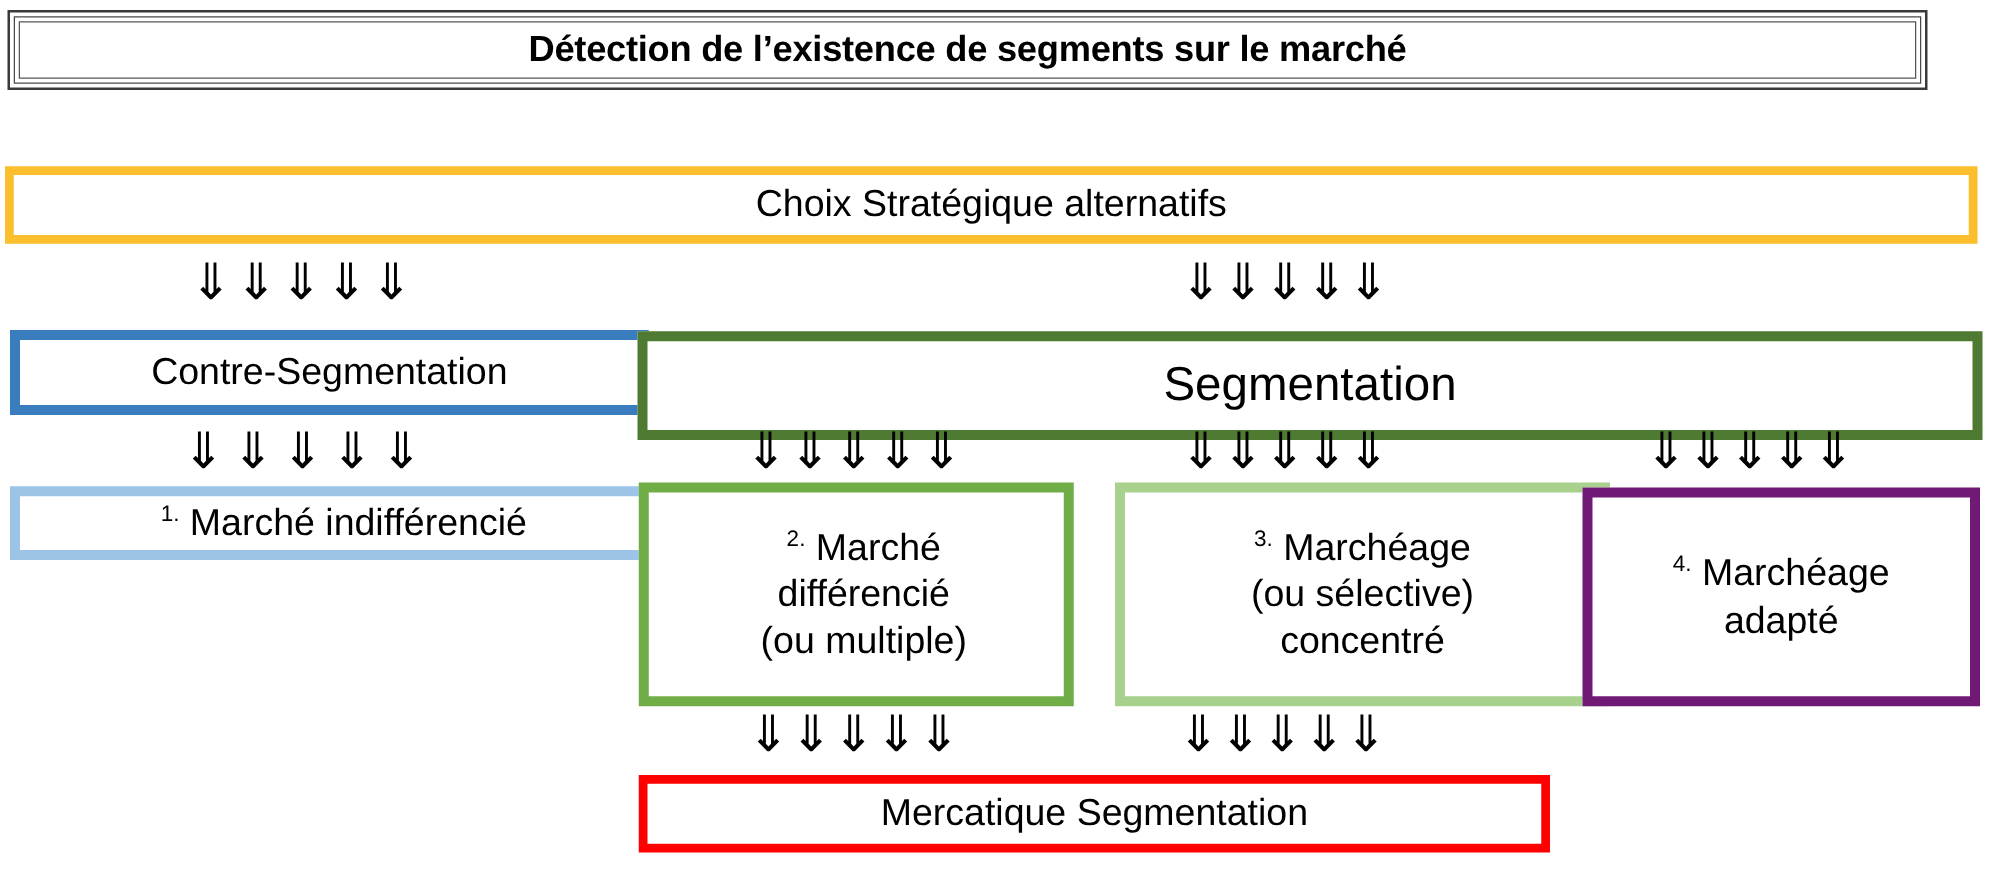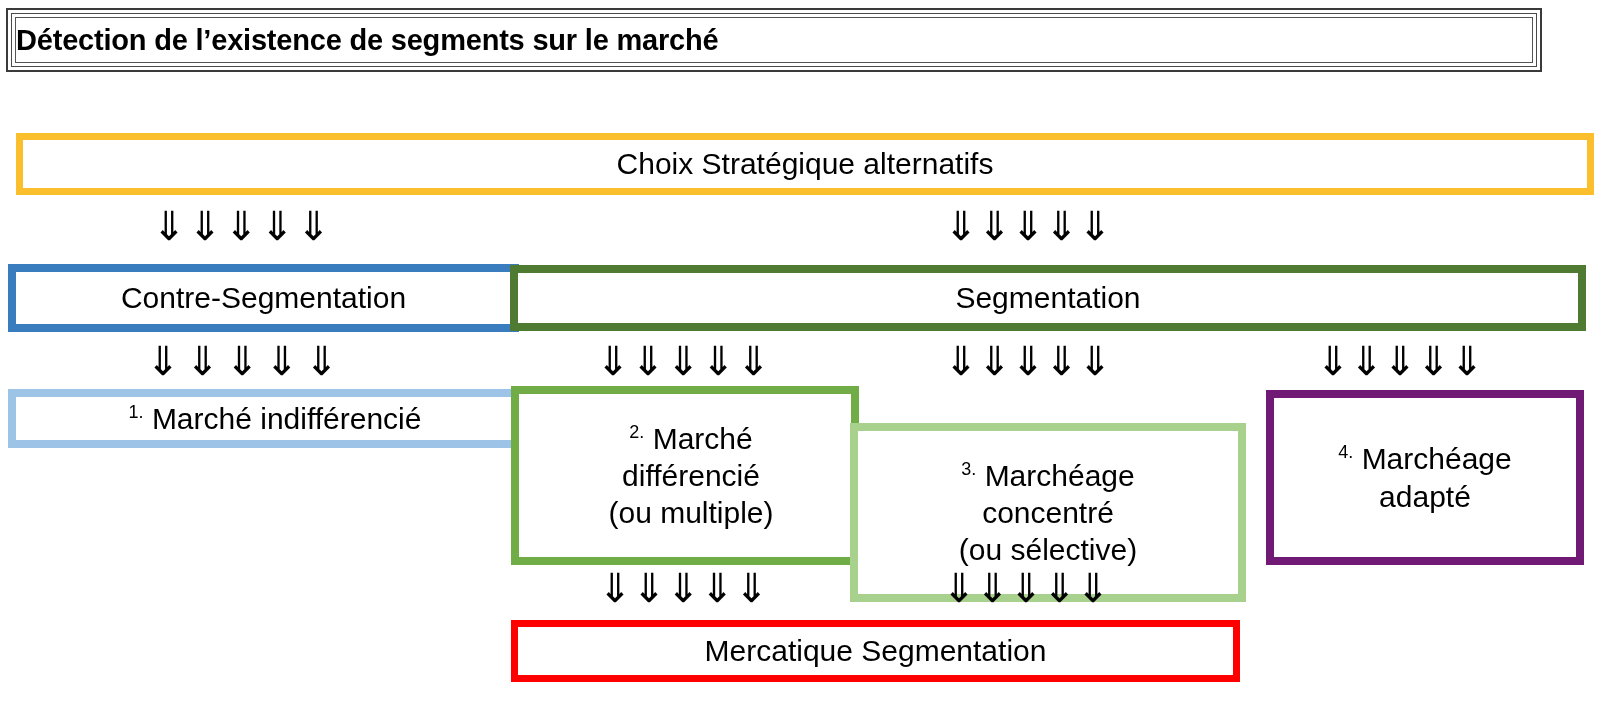--- a/index.html
+++ b/index.html
@@ -29,20 +29,21 @@
     border: 1px solid #4a4a4a;
     padding: 3px;
     background: #ffffff;
   }
   .title-inner {
     width: 100%; height: 100%;
     border: 1px solid #555555;
     background: #ffffff;
     display: flex;
     align-items: center;
+    justify-content: center;
   }
   .title-text {
     font-size: 29px;
     font-weight: bold;
     letter-spacing: -0.2px;
     white-space: nowrap;
   }
 
   
   .box {
@@ -53,56 +54,55 @@
     justify-content: center;
     text-align: center;
     line-height: 1.24;
   }
   .box .inner {
     width: 100%;
     padding: 0 6px;
   }
 
   .box-strategique {
-    left: 16px; top: 133px;
+    left: 4px; top: 133px;
     width: 1578px; height: 62px;
     border: 7px solid #FBBE2D;
     font-size: 30px;
   }
   .box-contre {
     left: 8px; top: 264px;
     width: 511px; height: 68px;
     border: 8px solid #3A7DBE;
     font-size: 30px;
   }
   .box-segmentation {
     left: 510px; top: 265px;
-    width: 1076px; height: 66px;
+    width: 1076px; height: 87px;
     border: 8px solid #4E7A32;
-    font-size: 30px;
+    font-size: 38px;
   }
   .box-indiff {
     left: 8px; top: 389px;
     width: 534px; height: 59px;
     border: 8px solid #9DC3E6;
     font-size: 30px;
   }
   .box-differencie {
     left: 511px; top: 386px;
     width: 348px; height: 179px;
     border: 8px solid #70AD47;
     font-size: 30px;
     padding-left: 12px;
   }
   .box-concentre {
-    left: 850px; top: 386px;
+    left: 892px; top: 386px;
     width: 396px; height: 179px;
     border: 8px solid #A9D18E;
     font-size: 30px;
-    margin-top: 37px;
   }
   .box-adapte {
     left: 1266px; top: 390px;
     width: 318px; height: 175px;
     border: 8px solid #701a75;
     font-size: 30px;
   }
   .box-mercatique {
     left: 511px; top: 620px;
     width: 729px; height: 62px;
@@ -222,22 +222,22 @@
     <div>(ou multiple)</div>
   </div>
 </div>
 
 <div class="box box-concentre">
   <div class="inner">
     <div>
       <span class="num">3.</span>
       <span>Marchéage</span>
     </div>
+    <div>(ou sélective)</div>
     <div>concentré</div>
-    <div>(ou sélective)</div>
   </div>
 </div>
 
 <div class="box box-adapte">
   <div class="inner">
     <div>
       <span class="num">4.</span>
       <span>Marchéage</span>
     </div>
     <div>adapté</div>

